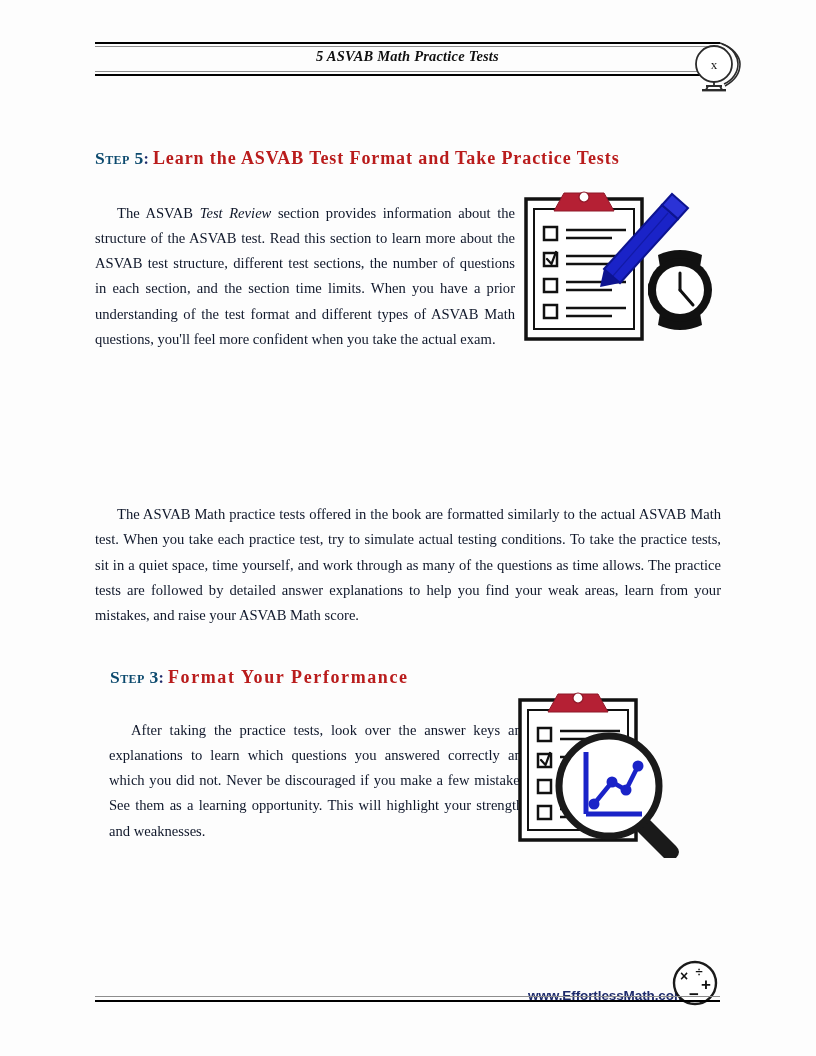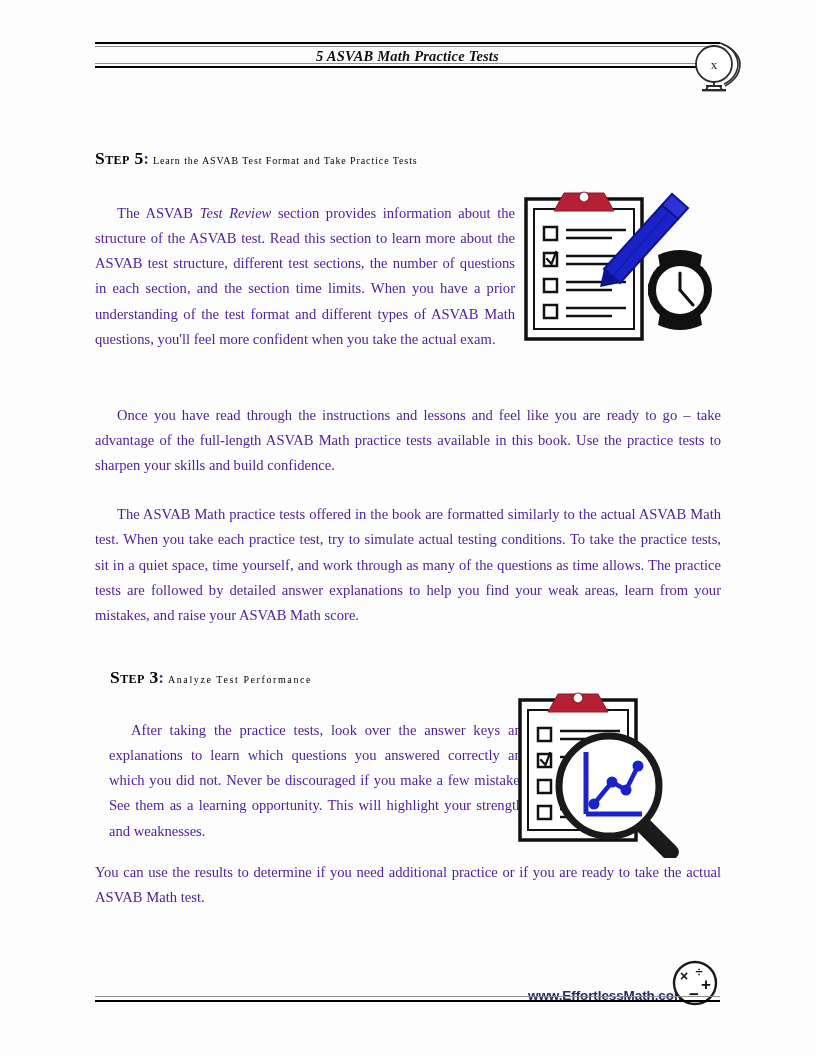--- a/index.html
+++ b/index.html
@@ -21,21 +21,21 @@
     inset: 0;
     background: #fdfdfd;
   }
 
   
   .header {
     position: absolute;
     left: 95px;
     top: 42px;
     width: 625px;
-    height: 26px;
+    height: 34px;
   }
   .rule-top-thick {
     position: absolute;
     left: 0; top: 0;
     width: 100%;
     height: 2.2px;
     background: #000;
   }
   .rule-top-thin {
     position: absolute;
@@ -78,49 +78,49 @@
     width: 56px;
     height: 56px;
   }
 
   
   .step-heading {
     position: absolute;
     white-space: nowrap;
   }
   .step-label {
-    color: #000000;
+    color: #0c4a6e;
     font-weight: bold;
     font-size: 17.5px;
     font-variant: small-caps;
     letter-spacing: 0.4px;
   }
   .step-colon {
     color: #1d2a6b;
     font-weight: bold;
     font-size: 16px;
   }
   .step-title {
-    color: #000000;
-    font-weight: normal;
-    font-size: 10px;
+    color: #b91c1c;
+    font-weight: bold;
+    font-size: 18px;
     letter-spacing: 0.9px;
   }
   #step5-heading { left: 95px; top: 148px; }
   #step6-heading { left: 110px; top: 667px; }
   #step6-heading .step-title { letter-spacing: 1.6px; }
 
   
   .para {
     position: absolute;
     font-size: 14.6px;
     line-height: 25.3px;
     text-align: justify;
     text-justify: inter-word;
-    color: #4c1d95;
+    color: #0f172a;
   }
   .para.indent { text-indent: 22px; }
   .narrow { width: 420px; }
   .wide { width: 626px; }
 
   #p1 { left: 95px; top: 186px; }
   #p2 { left: 95px; top: 388px; }
   #p3 { left: 95px; top: 470px; margin-top: 32px; }
   #p4 { left: 109px; top: 703px; }
   #p5 { left: 95px; top: 845px; }
@@ -209,21 +209,20 @@
       <text x="28" y="33" text-anchor="middle" font-family="Liberation Serif, serif" font-size="13" fill="#1a1a1a">x</text>
     </svg>
   </div>
 
   <div class="step-heading" id="step5-heading">
     <span class="step-label">Step 5</span><span class="step-colon">:</span>&nbsp;<span class="step-title">Learn the ASVAB Test Format and Take Practice Tests</span>
   </div>
 
   <p class="para indent narrow" id="p1"><span>The ASVAB </span><em class="ital">Test Review</em><span> section provides information about the structure of the ASVAB test. Read this section to learn more about the ASVAB test structure, different test sections, the number of questions in each section, and the section time limits. When you have a prior understanding of the test format and different types of ASVAB Math questions, you'll feel more confident when you take the actual exam.</span></p>
 
-  <p class="para indent wide" id="p2">Once you have read through the instructions and lessons and feel like you are ready to go – take advantage of the full-length ASVAB Math practice tests available in this book. Use the practice tests to sharpen your skills and build confidence.</p>
 
   <p class="para indent wide" id="p3">The ASVAB Math practice tests offered in the book are formatted similarly to the actual ASVAB Math test. When you take each practice test, try to simulate actual testing conditions. To take the practice tests, sit in a quiet space, time yourself, and work through as many of the questions as time allows. The practice tests are followed by detailed answer explanations to help you find your weak areas, learn from your mistakes, and raise your ASVAB Math score.</p>
 
   <div class="art1">
     <svg viewBox="0 0 196 168" width="196" height="168">
 
       <rect x="4" y="16" width="116" height="140" fill="#ffffff" stroke="#111" stroke-width="3.5"></rect>
       <rect x="12" y="26" width="100" height="120" fill="#ffffff" stroke="#111" stroke-width="2"></rect>
 
       <path d="M32 28 L42 10 L82 10 L92 28 Z" fill="#b52034" stroke="#8e1828" stroke-width="1"></path>
@@ -262,26 +261,25 @@
         <circle cx="158" cy="107" r="32" fill="#111"></circle>
         <circle cx="158" cy="107" r="24" fill="#ffffff"></circle>
         <rect x="126" y="100" width="7" height="13" rx="2" fill="#111"></rect>
         <line x1="158" y1="107" x2="158" y2="90" stroke="#111" stroke-width="3" stroke-linecap="round"></line>
         <line x1="158" y1="107" x2="171" y2="122" stroke="#111" stroke-width="3" stroke-linecap="round"></line>
       </g>
     </svg>
   </div>
 
   <div class="step-heading" id="step6-heading">
-    <span class="step-label">Step 3</span><span class="step-colon">:</span>&nbsp;<span class="step-title">Analyze Test Performance</span>
+    <span class="step-label">Step 3</span><span class="step-colon">:</span>&nbsp;<span class="step-title">Format Your Performance</span>
   </div>
 
   <p class="para indent narrow" id="p4">After taking the practice tests, look over the answer keys and explanations to learn which questions you answered correctly and which you did not. Never be discouraged if you make a few mistakes. See them as a learning opportunity. This will highlight your strengths and weaknesses.</p>
 
-  <p class="para wide" id="p5">You can use the results to determine if you need additional practice or if you are ready to take the actual ASVAB Math test.</p>
 
   <div class="art2">
     <svg viewBox="0 0 180 172" width="180" height="172">
 
       <rect x="4" y="14" width="116" height="140" fill="#ffffff" stroke="#111" stroke-width="3.5"></rect>
       <rect x="12" y="24" width="100" height="120" fill="#ffffff" stroke="#111" stroke-width="2"></rect>
       <path d="M32 26 L42 8 L82 8 L92 26 Z" fill="#b52034" stroke="#8e1828" stroke-width="1"></path>
       <circle cx="62" cy="12" r="5" fill="#ffffff" stroke="#8e1828" stroke-width="1.2"></circle>
       <g stroke="#111" stroke-width="2.5" fill="none">
         <rect x="22" y="42" width="13" height="13"></rect>

